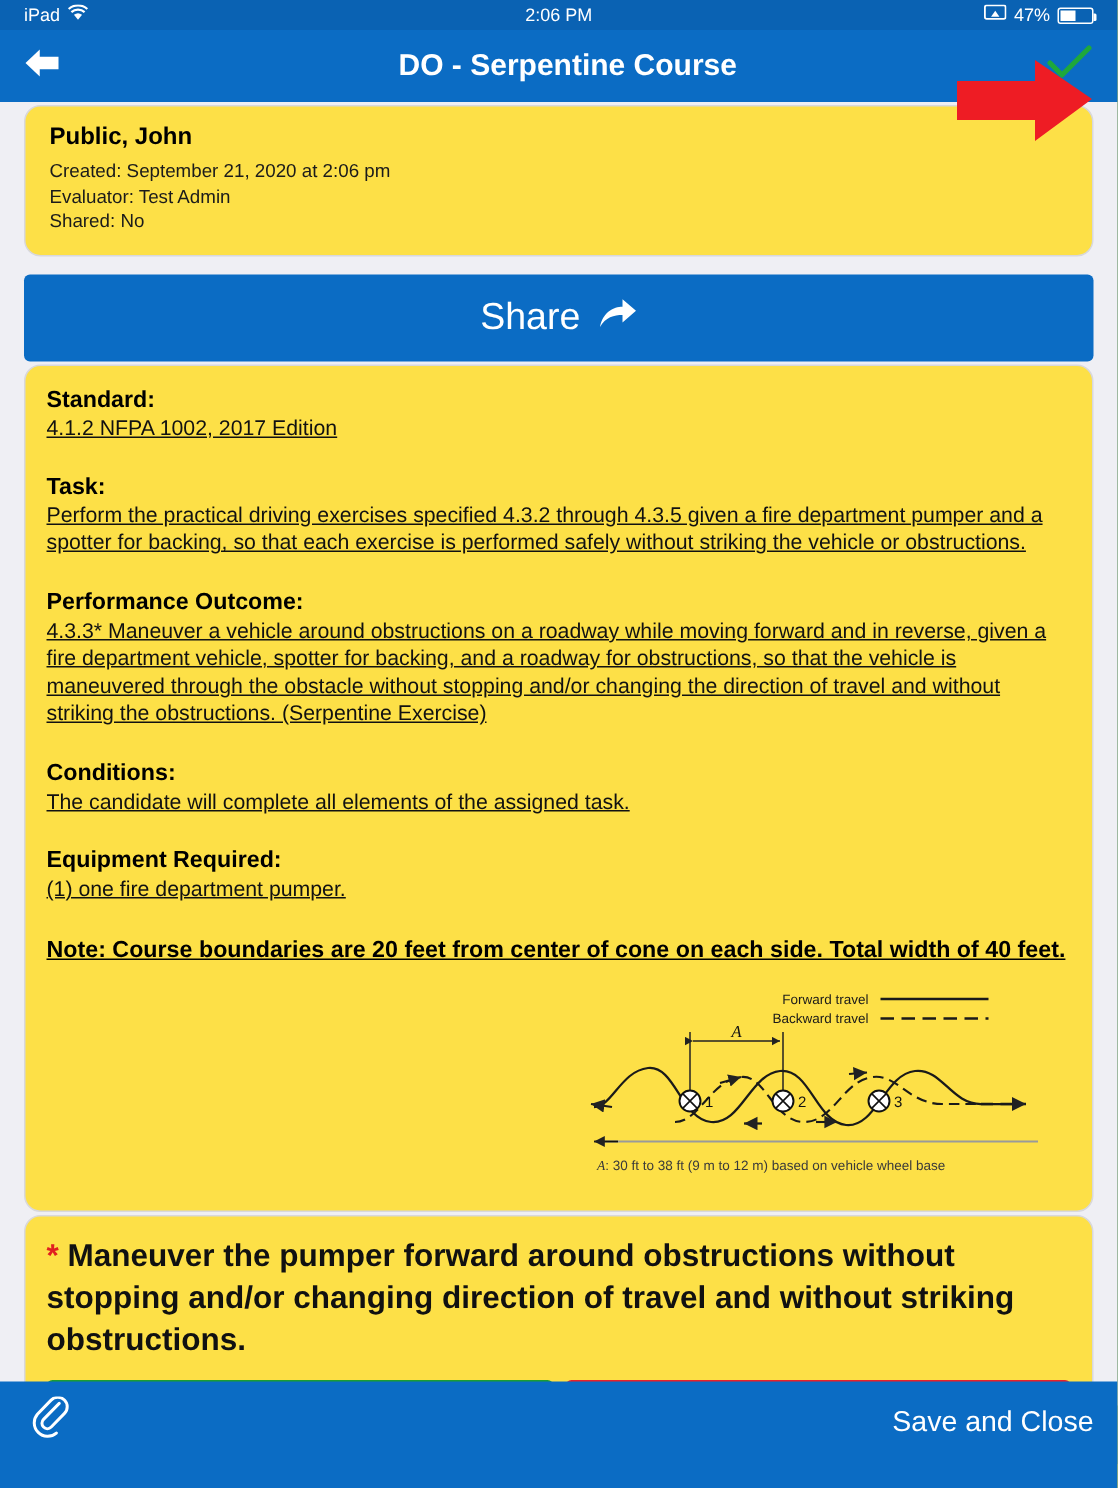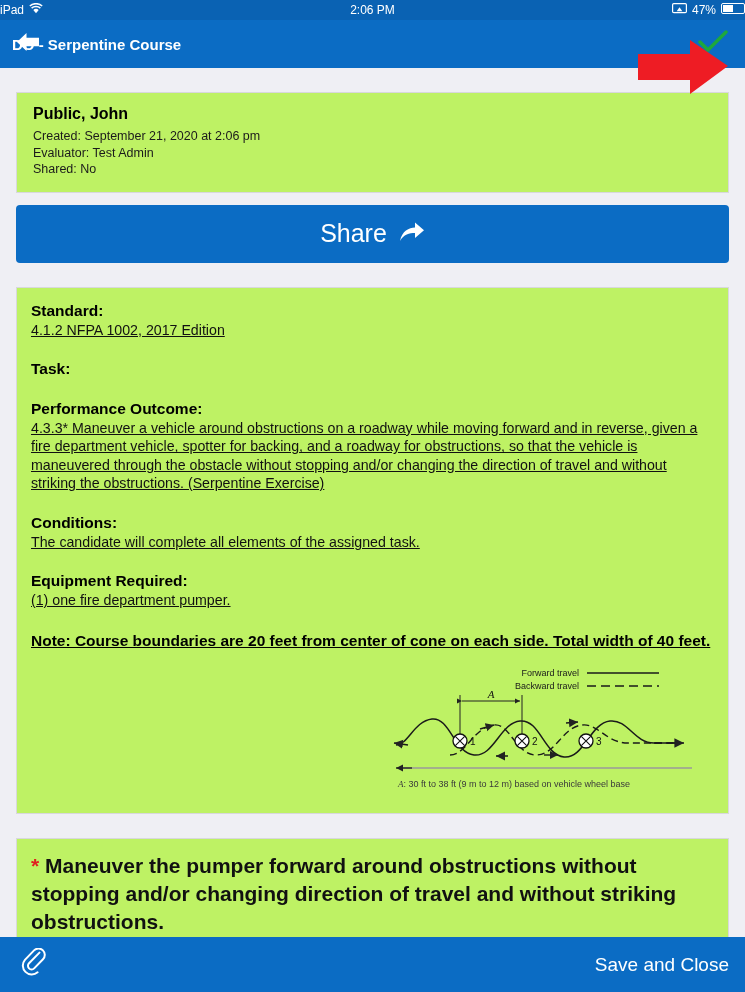--- a/index.html
+++ b/index.html
@@ -13,38 +13,38 @@
     background: #0b6cc4;
     position: relative;
   }
 
   
   #status-bar {
     height: 20px;
     background: #0a62b3;
     display: flex;
     align-items: center;
-    padding: 0 0;
+    padding: 0 16px;
     color: #ffffff;
     font-size: 12px;
     position: relative;
     z-index: 5;
   }
   #status-left { display: flex; align-items: center; gap: 5px; }
   #status-center {
     position: absolute;
     left: 0; right: 0;
     text-align: center;
     font-size: 12px;
     font-weight: 400;
   }
   #status-right {
     margin-left: auto;
     display: flex;
-    align-items: flex-start;
+    align-items: center;
     gap: 5px;
     position: relative;
     z-index: 2;
   }
   .wifi-ico { display: block; }
   .battery-shell {
     width: 24px; height: 11px;
     border: 1px solid #ffffff;
     border-radius: 2px;
     position: relative;
@@ -75,23 +75,23 @@
     z-index: 4;
   }
   #back-button {
     width: 56px; height: 48px;
     display: flex; align-items: center; justify-content: center;
     cursor: pointer;
   }
   #nav-title {
     position: absolute;
     left: 12px; right: 0;
-    text-align: left;
+    text-align: center;
     color: #ffffff;
-    font-size: 15px;
+    font-size: 20px;
     font-weight: bold;
     pointer-events: none;
   }
   #nav-right {
     margin-left: auto;
     display: flex;
     align-items: center;
     padding-right: 12px;
     position: relative;
     z-index: 3;
@@ -119,24 +119,24 @@
     left: 0;
     width: 745px;
     bottom: 55px;
     background: #efeff4;
     overflow: hidden;
     padding: 0 16px;
     z-index: 1;
   }
 
   .card {
-    background: #bef264;
+    background: #fde047;
     border: 1px solid #d8d8dc;
-    border-radius: 0;
-    margin-top: 24px;
+    border-radius: 11px;
+    margin-top: 2px;
   }
 
   
   #info-card { padding: 12px 16px 14px 16px; }
   #candidate-name {
     font-size: 16px;
     font-weight: bold;
     color: #000;
     margin-bottom: 5px;
   }
@@ -220,21 +220,21 @@
     font-weight: bold;
     color: #111;
     cursor: pointer;
   }
   #pass-button { border: 2px solid #1a9d33; }
   #fail-button { border: 2px solid #e8202a; }
 
   
   #bottom-bar {
     position: absolute;
-    left: 0; bottom: 0;
+    left: 0; bottom: 16px;
     width: 745px;
     height: 55px;
     background: #0b6cc4;
     display: flex;
     align-items: center;
     padding: 0 16px;
     z-index: 6;
   }
   #attach-button {
     width: 36px; height: 40px;
@@ -319,20 +319,21 @@
       </svg>
     </span>
   </div>
 
   <div class="card" id="standard-card">
     <div class="sec-head">Standard:</div>
     <div class="sec-body">4.1.2 NFPA 1002, 2017 Edition</div>
     <div class="sec-gap"></div>
 
     <div class="sec-head">Task:</div>
+    <div class="sec-body">Perform the practical driving exercises specified 4.3.2 through 4.3.5 given a fire department pumper and a spotter for backing, so that each exercise is performed safely without striking the vehicle or obstructions.</div>
     <div class="sec-gap"></div>
 
     <div class="sec-head">Performance Outcome:</div>
     <div class="sec-body">4.3.3* Maneuver a vehicle around obstructions on a roadway while moving forward and in reverse, given a fire department vehicle, spotter for backing, and a roadway for obstructions, so that the vehicle is maneuvered through the obstacle without stopping and/or changing the direction of travel and without striking the obstructions. (Serpentine Exercise)</div>
     <div class="sec-gap"></div>
 
     <div class="sec-head">Conditions:</div>
     <div class="sec-body">The candidate will complete all elements of the assigned task.</div>
     <div class="sec-gap"></div>
 

